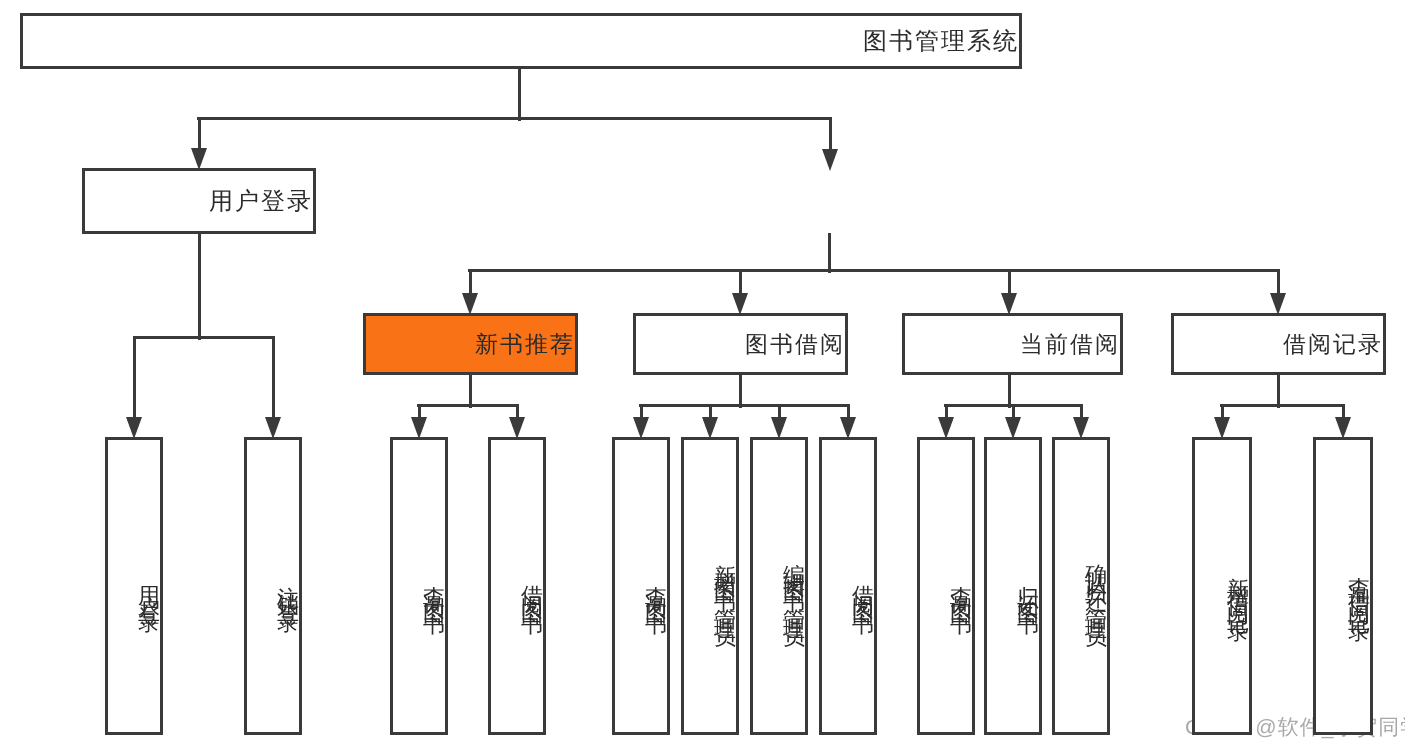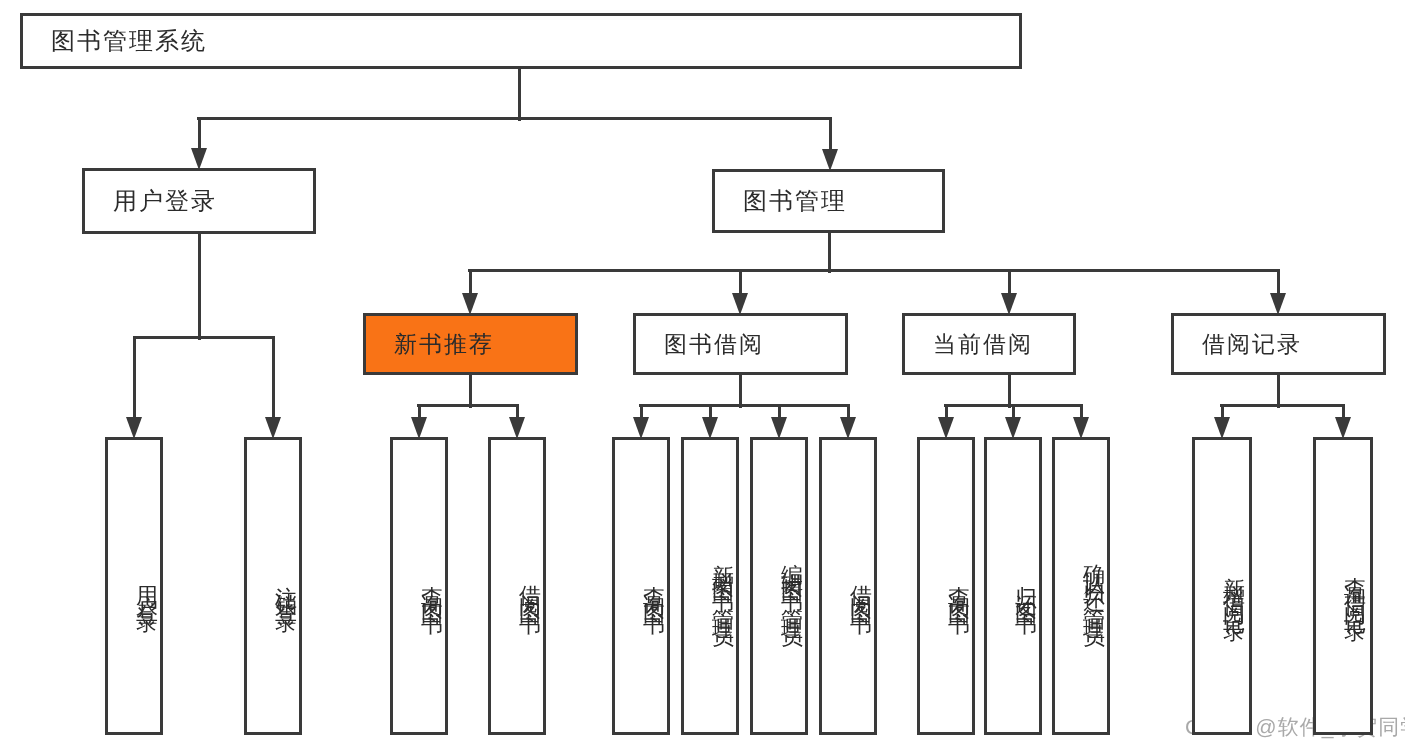--- a/index.html
+++ b/index.html
@@ -8,21 +8,21 @@
     position:relative;
     width:1405px;height:747px;
     background:#ffffff;
     overflow:hidden;
   }
   .node{
     position:absolute;
     box-sizing:border-box;
     background:#ffffff;
     border:3px solid #3a3a3a;
-    display:flex;align-items:center;justify-content:flex-start;padding-left:28px;
+    display:flex;align-items:center;justify-content:flex-end;
   }
   .node .lbl{
     letter-spacing:2px;
     white-space:nowrap;
     line-height:1;
   }
   .leaf .lbl{
     writing-mode:vertical-rl;
     text-orientation:mixed;
     letter-spacing:9px;
@@ -48,30 +48,27 @@
 <body>
 
 <div id="canvas" style="color: rgb(43, 43, 43);">
   <span class="watermark" style="left: 1185px; top: 713px; color: rgb(169, 169, 169);">CSDN @软件_小贺同学</span>
 <div class="node" style="left: 20px; top: 13px; width: 1002px; height: 56px; border-color: rgb(58, 58, 58); background: rgb(255, 255, 255);">
       <span class="lbl" style="font-size: 24px;">图书管理系统</span>
     </div>
     <div class="node" style="left: 82px; top: 168px; width: 234px; height: 66px; border-color: rgb(58, 58, 58); background: rgb(255, 255, 255);">
       <span class="lbl" style="font-size: 24px;">用户登录</span>
     </div>
-    <div class="node" style="left: 712px; top: 169px; width: 233px; height: 64px; border-color: rgb(58, 58, 58); background: rgb(255, 255, 255);">
-      <span class="lbl" style="font-size: 24px;">图书管理</span>
-    </div>
     <div class="node" style="left: 363px; top: 313px; width: 215px; height: 62px; border-color: rgb(58, 58, 58); background: #f97316;">
       <span class="lbl" style="font-size: 23px;">新书推荐</span>
     </div>
     <div class="node" style="left: 633px; top: 313px; width: 215px; height: 62px; border-color: rgb(58, 58, 58); background: rgb(255, 255, 255);">
       <span class="lbl" style="font-size: 23px;">图书借阅</span>
     </div>
-    <div class="node" style="left: 902px; top: 313px; width: 174px; height: 62px; border-color: rgb(58, 58, 58); background: rgb(255, 255, 255);">
+    <div class="node" style="left: 902px; top: 313px; width: 221px; height: 62px; border-color: rgb(58, 58, 58); background: rgb(255, 255, 255);">
       <span class="lbl" style="font-size: 23px;">当前借阅</span>
     </div>
     <div class="node" style="left: 1171px; top: 313px; width: 215px; height: 62px; border-color: rgb(58, 58, 58); background: rgb(255, 255, 255);">
       <span class="lbl" style="font-size: 23px;">借阅记录</span>
     </div>
     <div class="node leaf" style="left: 105px; top: 437px; width: 58px; height: 298px; border-color: rgb(58, 58, 58); background: rgb(255, 255, 255);">
       <span class="lbl" style="font-size: 22px;">用户登录</span>
     </div>
     <div class="node leaf" style="left: 244px; top: 437px; width: 58px; height: 298px; border-color: rgb(58, 58, 58); background: rgb(255, 255, 255);">
       <span class="lbl" style="font-size: 22px;">注销登录</span>

